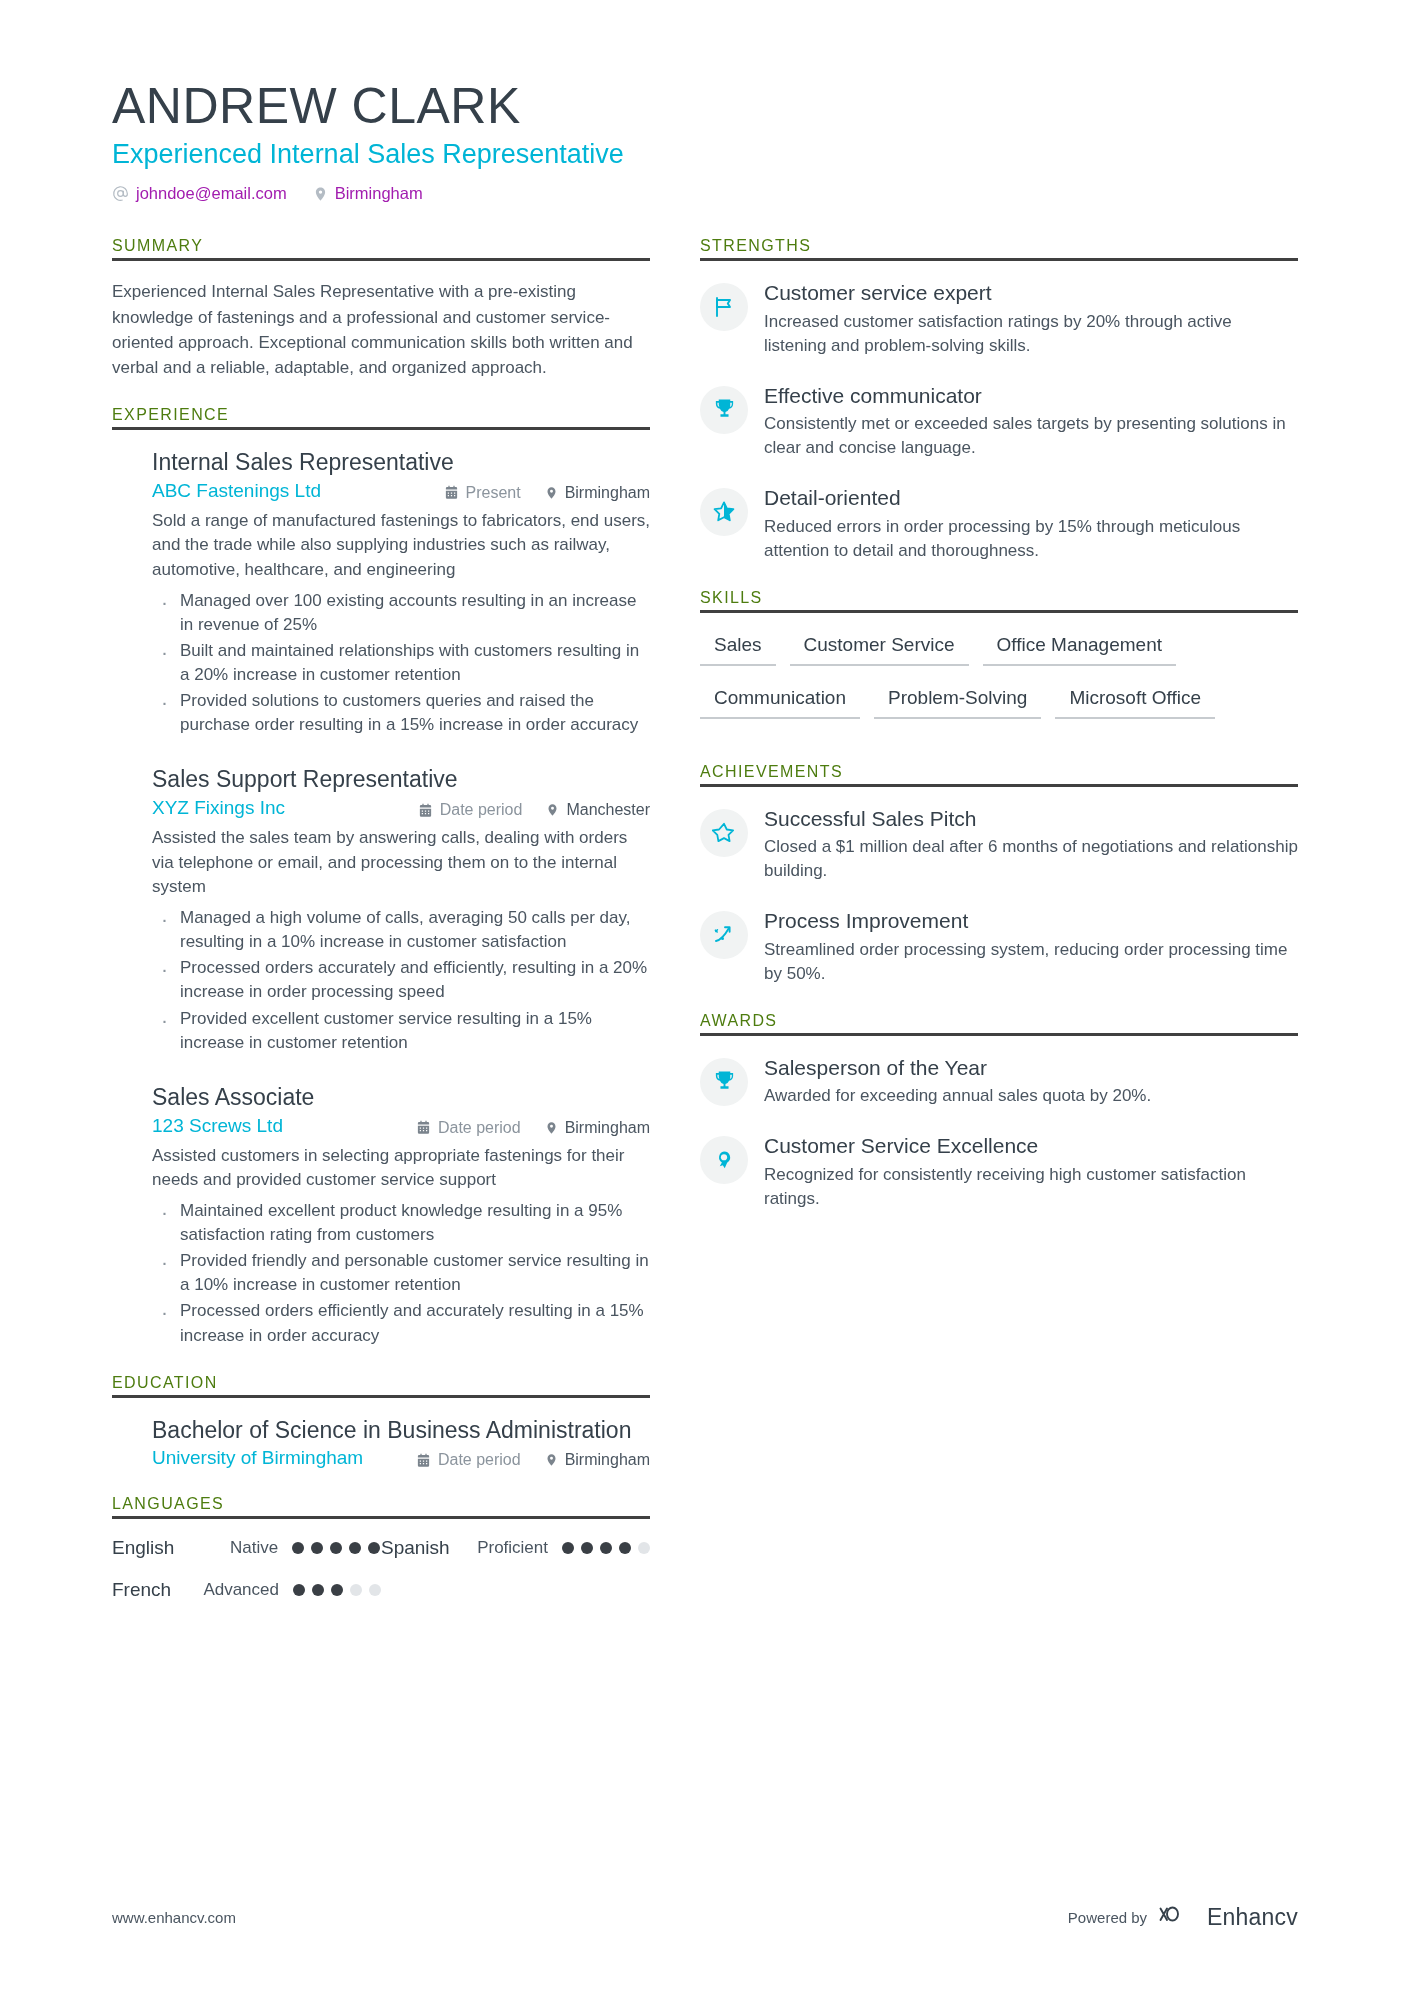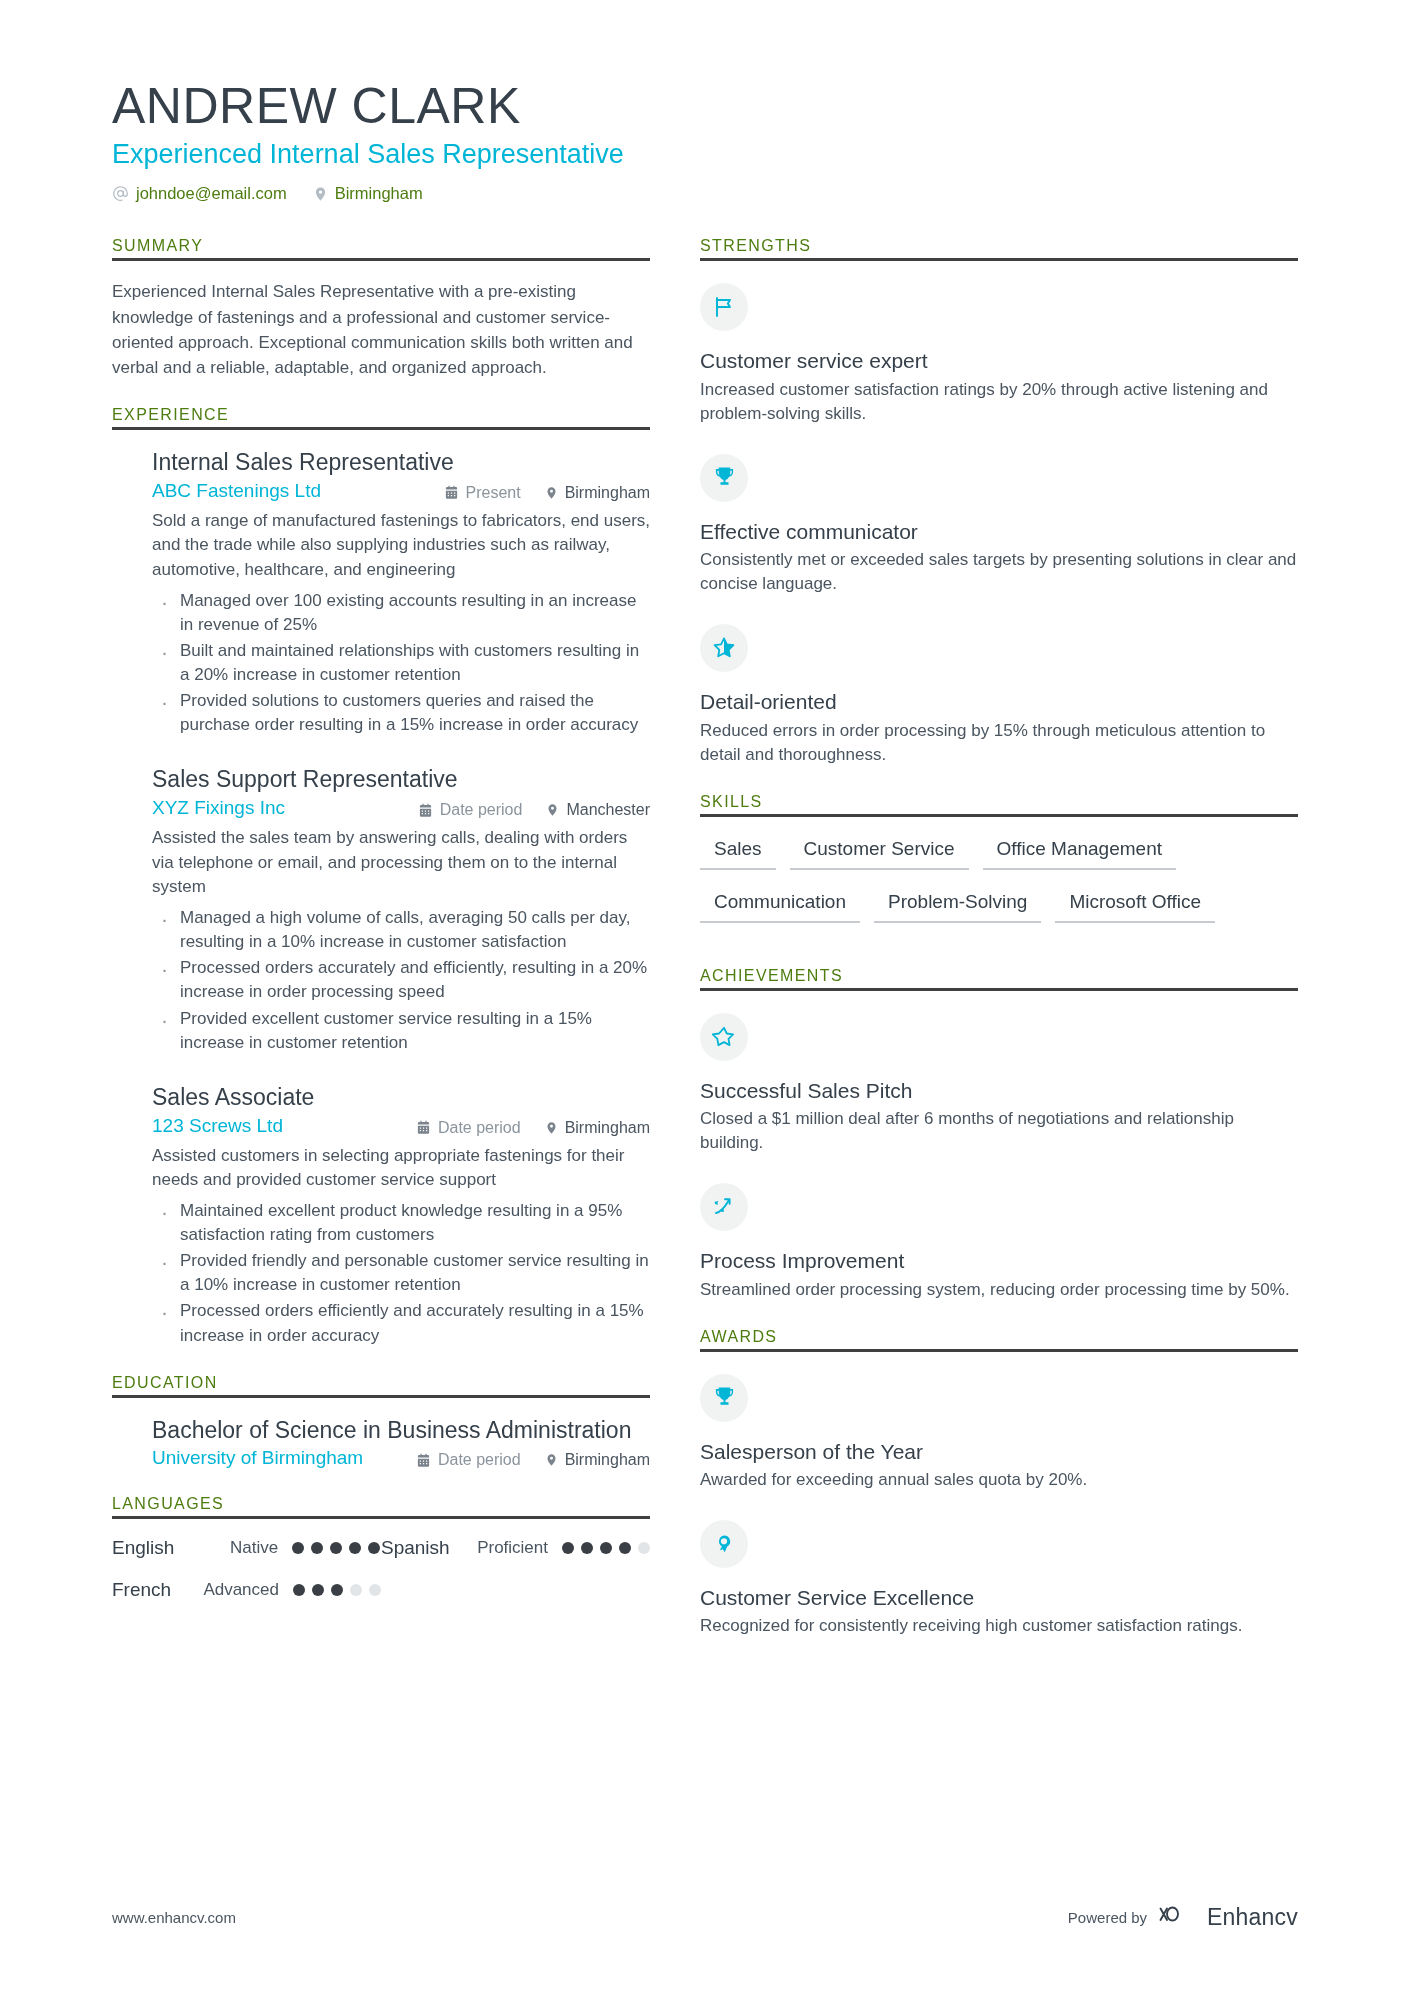--- a/index.html
+++ b/index.html
@@ -34,21 +34,21 @@
     font-weight: 400;
     color: #00b5d6;
     margin: 0 0 14px 0;
     line-height: 1.2;
   }
   .contact-row {
     display: flex;
     align-items: center;
     gap: 26px;
     font-size: 16.5px;
-    color: #4d7c0f;
+    color: #a21caf;
   }
   .contact-item { display: flex; align-items: center; gap: 7px; }
   .contact-item .ic { color: #b4bcc4; display: inline-flex; align-items: center; }
 
   
   .columns {
     display: flex;
     padding: 34px 0 0 0;
     align-items: flex-start;
   }
@@ -144,21 +144,21 @@
     width: 50%;
   }
   .lang-name { font-size: 19px; color: #35404a; width: 118px; }
   .lang-level { font-size: 17px; color: #4a5560; margin-right: 14px; }
   .dots { display: flex; align-items: center; gap: 7px; }
   .dot { width: 12px; height: 12px; border-radius: 50%; background: #e2e5e8; }
   .dot.on { background: #3a3f45; }
 
   
   .icon-list { }
-  .icon-item { display: flex; gap: 16px; margin-bottom: 24px; flex-direction: column; }
+  .icon-item { display: flex; gap: 16px; margin-bottom: 24px; }
   .icon-item:last-child { margin-bottom: 4px; }
   .icon-badge {
     flex: 0 0 auto;
     width: 48px; height: 48px;
     border-radius: 50%;
     background: #f1f3f3;
     display: flex;
     align-items: center;
     justify-content: center;
     margin-top: 4px;

